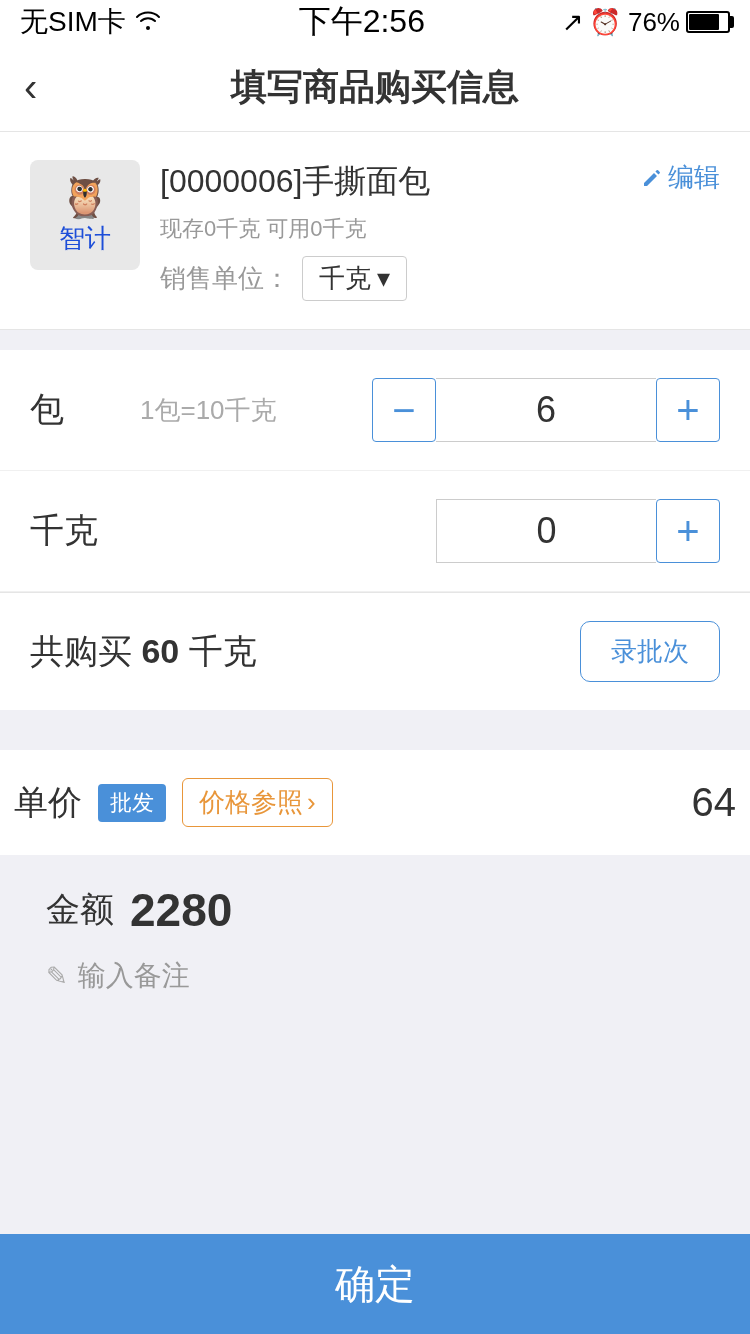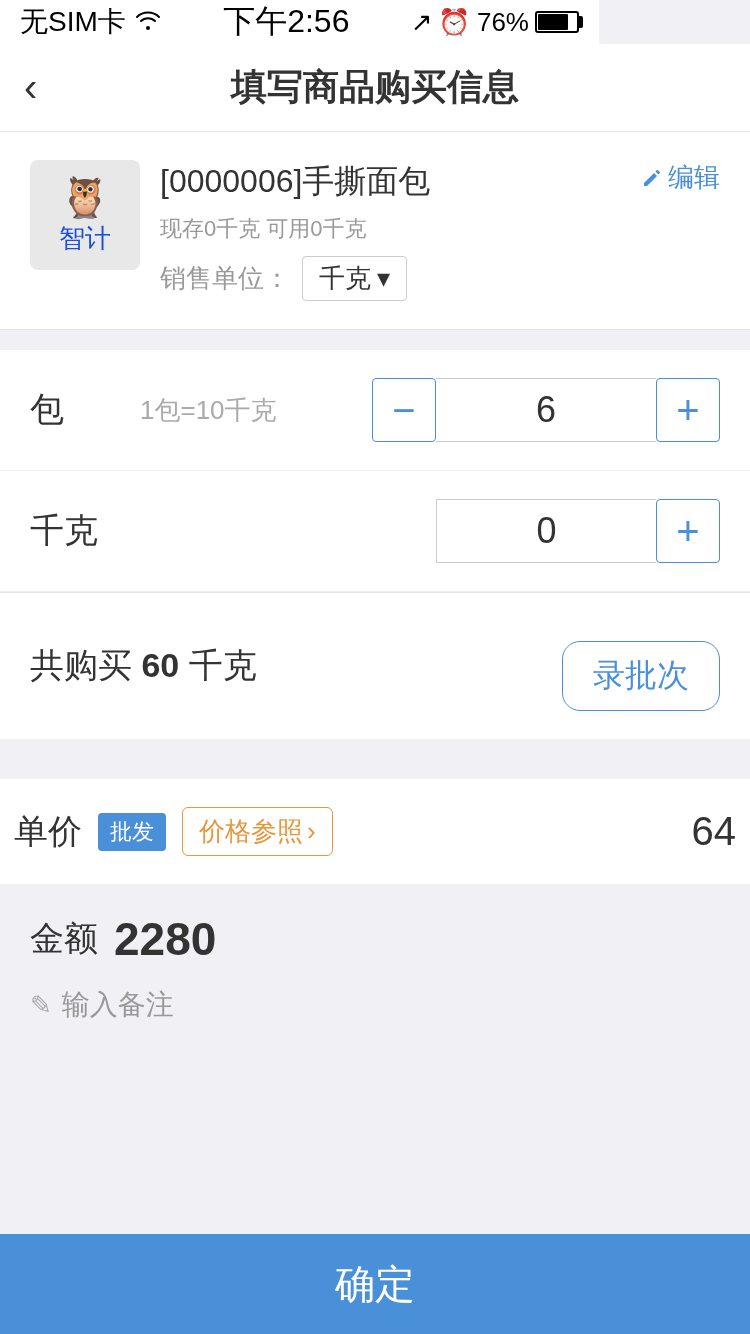--- a/index.html
+++ b/index.html
@@ -7,21 +7,21 @@
     body {
       width: 750px;
       min-height: 1334px;
       font-family: -apple-system, "PingFang SC", "Helvetica Neue", sans-serif;
       background: #f0f0f5;
       font-size: 32px;
     }
 
     
     .status-bar {
-      width: 599px;
+      width: 750px;
       height: 44px;
       background: #fff;
       display: flex;
       align-items: center;
       justify-content: space-between;
       padding: 0 20px;
       font-size: 28px;
       color: #000;
     }
     .status-bar-left { display: flex; align-items: center; gap: 8px; }
@@ -194,27 +194,26 @@
     }
     .total-text {
       font-size: 34px;
       color: #333;
     }
     .total-text strong {
       font-weight: 600;
     }
     .record-btn {
       border: 1.5px solid #4a90d9;
-      border-radius: 18px;
+      border-radius: 10px;
       padding: 12px 30px;
-      font-size: 32px;
+      font-size: 26px;
       color: #4a90d9;
       background: #fff;
       cursor: pointer;
-      margin-top: 20px;
     }
 
     
     .price-section {
       background: #fff;
       margin-top: 20px;
       padding: 28px 14px;
     }
     .price-row {
       display: flex;
@@ -247,21 +246,21 @@
     .price-value {
       margin-left: auto;
       font-size: 40px;
       color: #333;
       font-weight: 500;
     }
 
     
     .amount-section {
       background: #f0f0f5;
-      padding: 28px 30px 16px 30px;
+      padding: 28px 30px 16px 46px;
     }
     .amount-row {
       display: flex;
       align-items: center;
       gap: 16px;
       font-size: 34px;
       color: #333;
     }
     .amount-label { font-weight: 500; }
     .amount-value { font-size: 46px; font-weight: 600; color: #333; }

